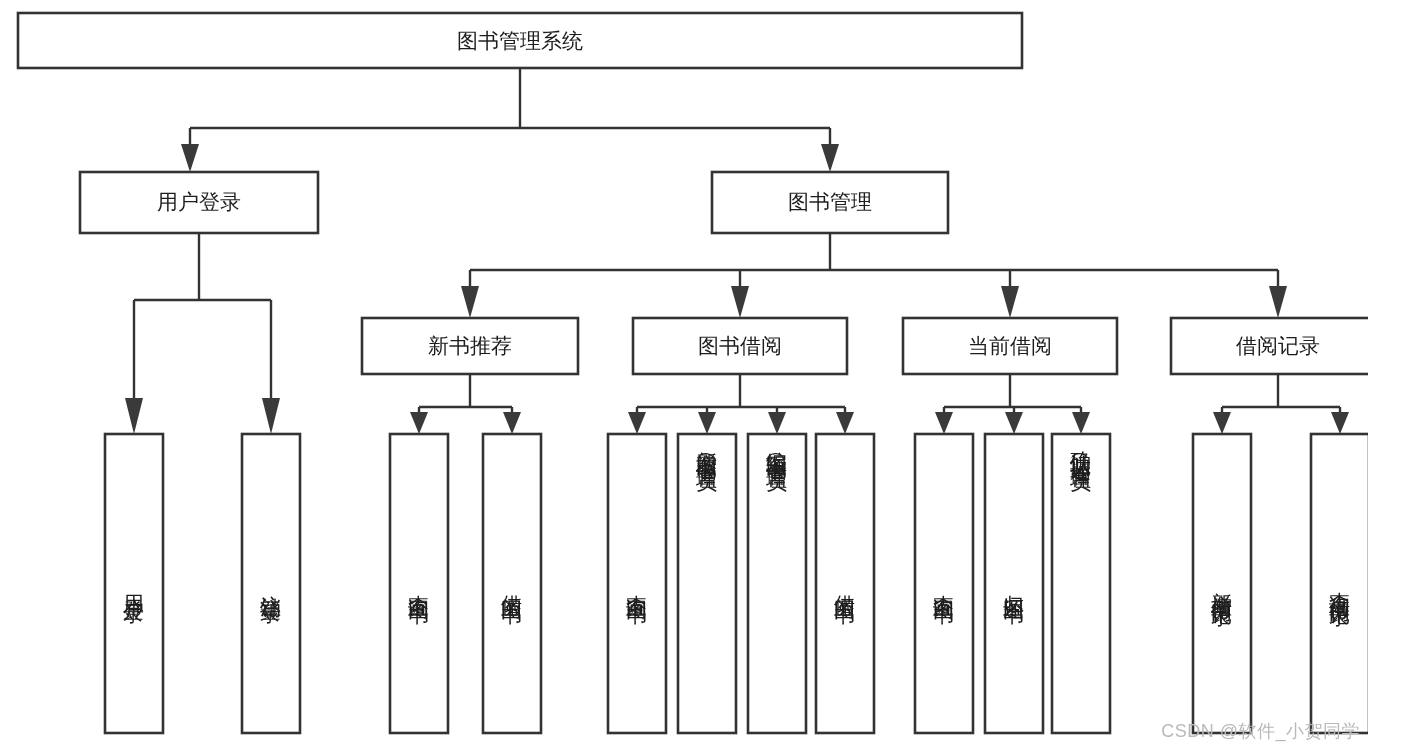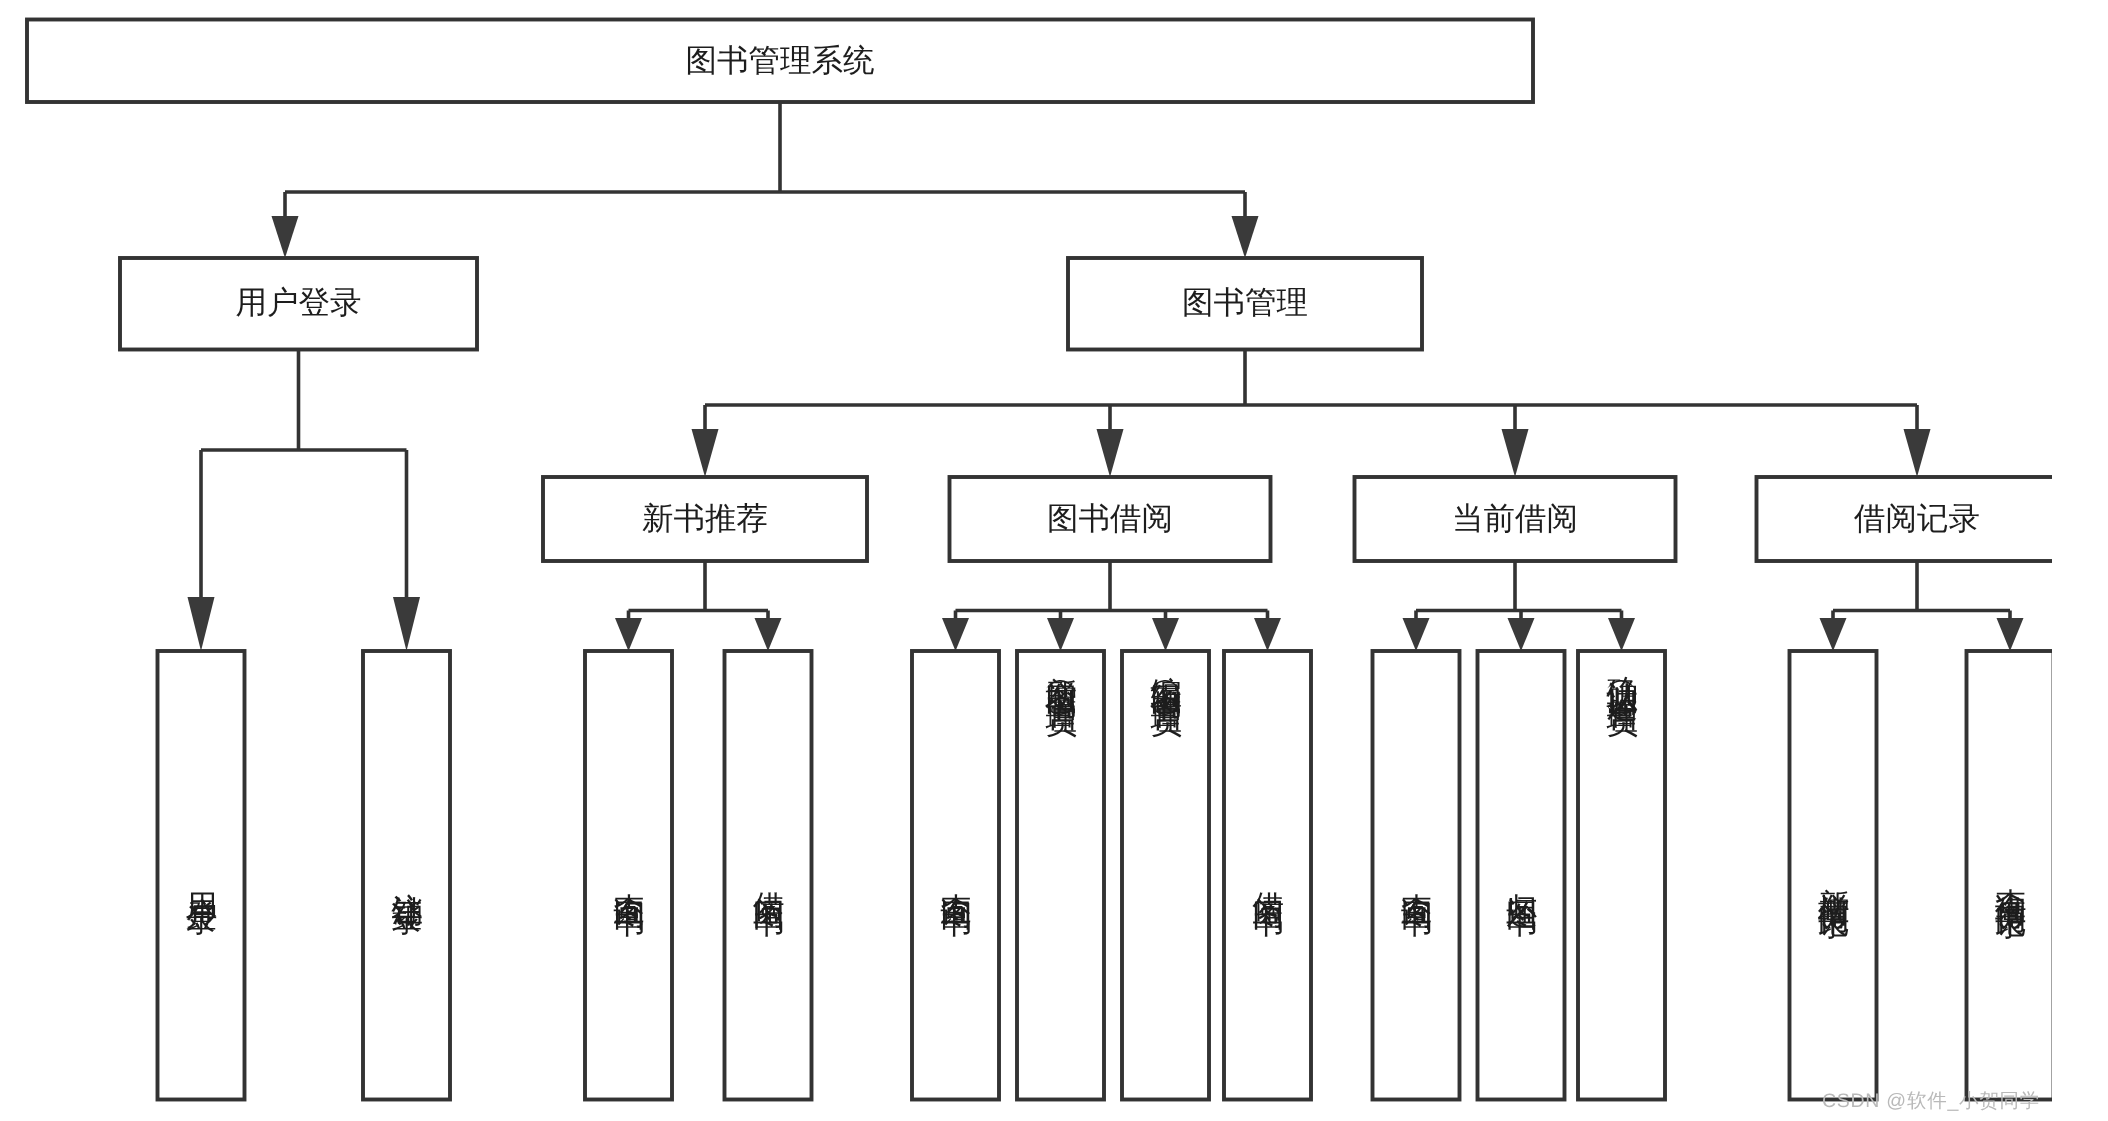--- a/index.html
+++ b/index.html
@@ -62,21 +62,21 @@
     display: flex;
     align-items: center;
     justify-content: center;
     pointer-events: none;
   }
   .watermark {
     position: absolute;
     right: 8px;
     bottom: 4px;
     font-family: "Liberation Sans", "DejaVu Sans", sans-serif;
-    font-size: 13px;
+    font-size: 18px;
     color: #b9b9b9;
     letter-spacing: 0.5px;
     white-space: nowrap;
   }
 </style>
 </head>
 <body>
 
 <div id="diagram-root">
 

